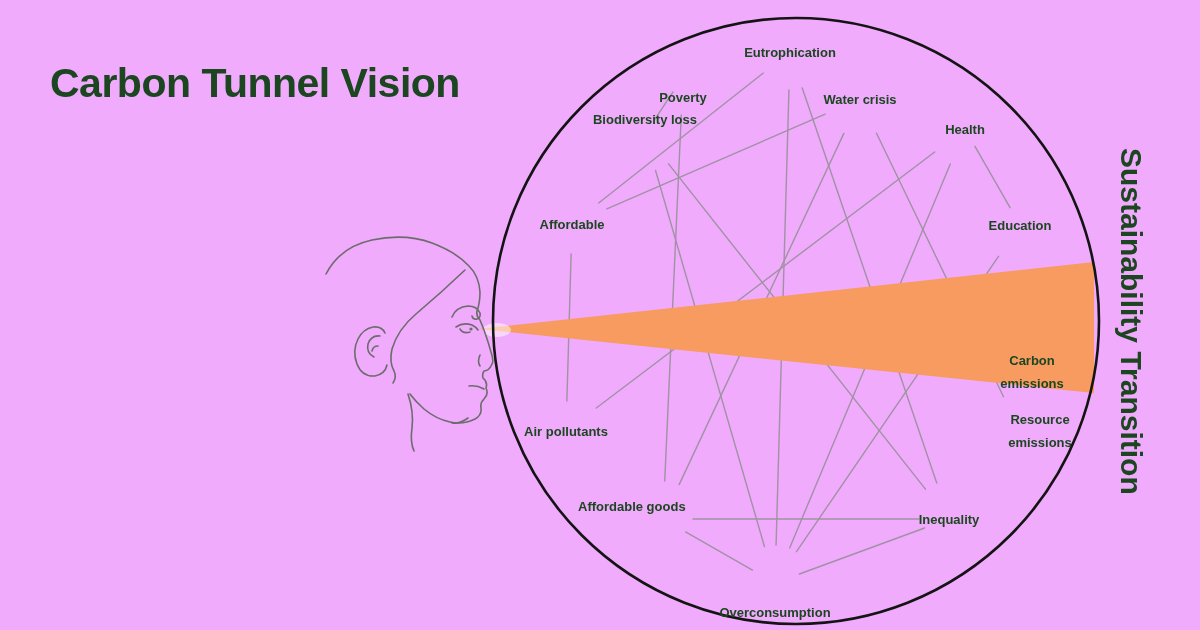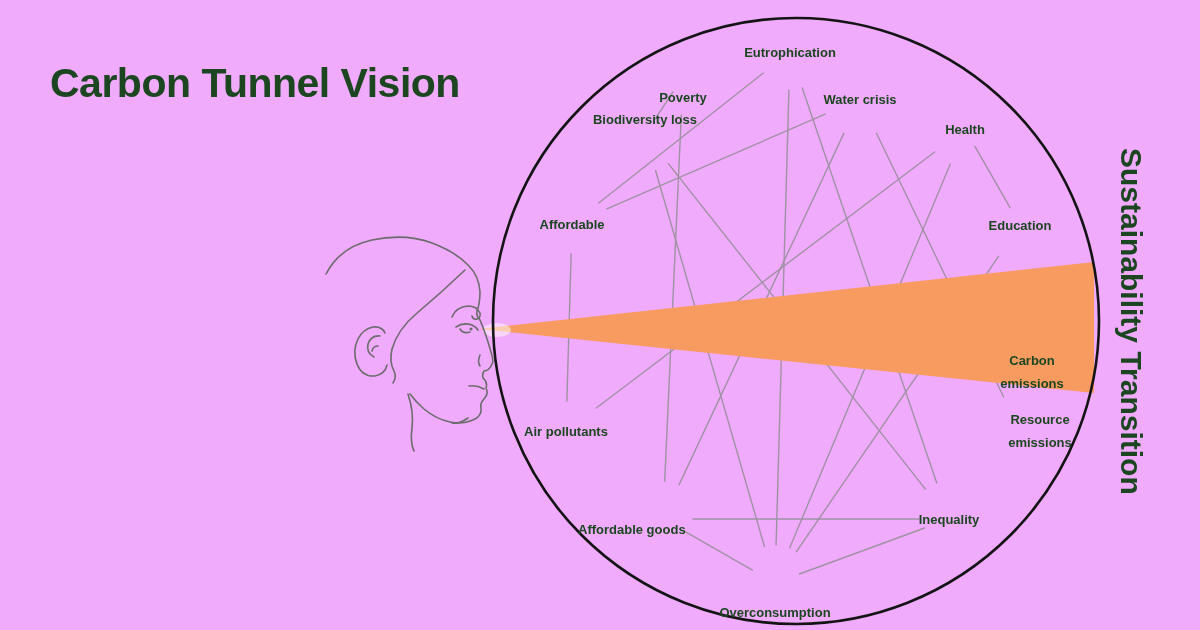--- a/index.html
+++ b/index.html
@@ -125,21 +125,21 @@
         <span>Carbon</span>
         <span>emissions</span>
       </div>
       <div class="topic-label" style="left: 1040px; top: 431px;">
         <span>Resource</span>
         <span>emissions</span>
       </div>
       <div class="topic-label" style="left: 566px; top: 431px;">
         <span>Air pollutants</span>
       </div>
-      <div class="topic-label align-left" style="left: 578px; top: 529px;">
+      <div class="topic-label align-left" style="left: 578px; top: 506px;">
         <span>Affordable goods</span>
       </div>
       <div class="topic-label" style="left: 949px; top: 519px;">
         <span>Inequality</span>
       </div>
       <div class="topic-label" style="left: 775px; top: 583px; margin-top: 29px;">
         <span>Overconsumption</span>
       </div>
     </div>
 

